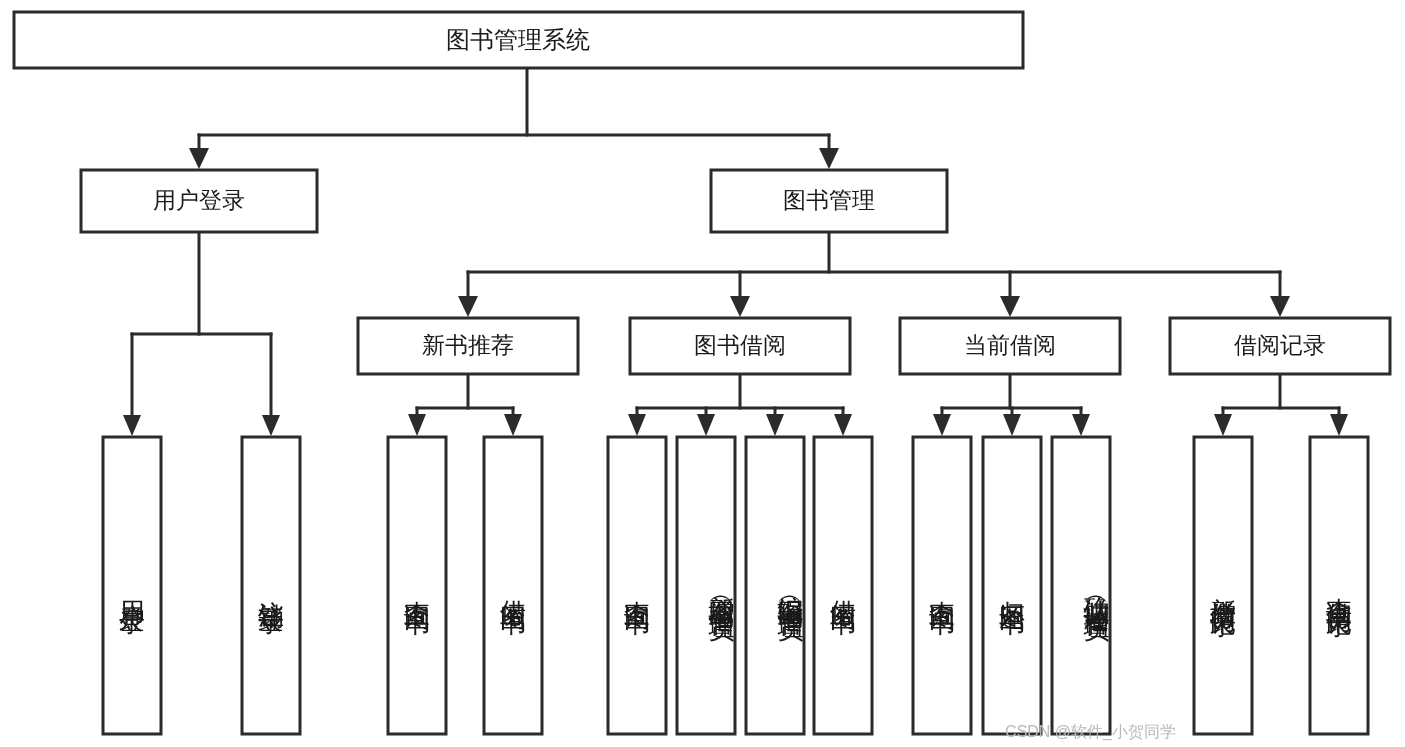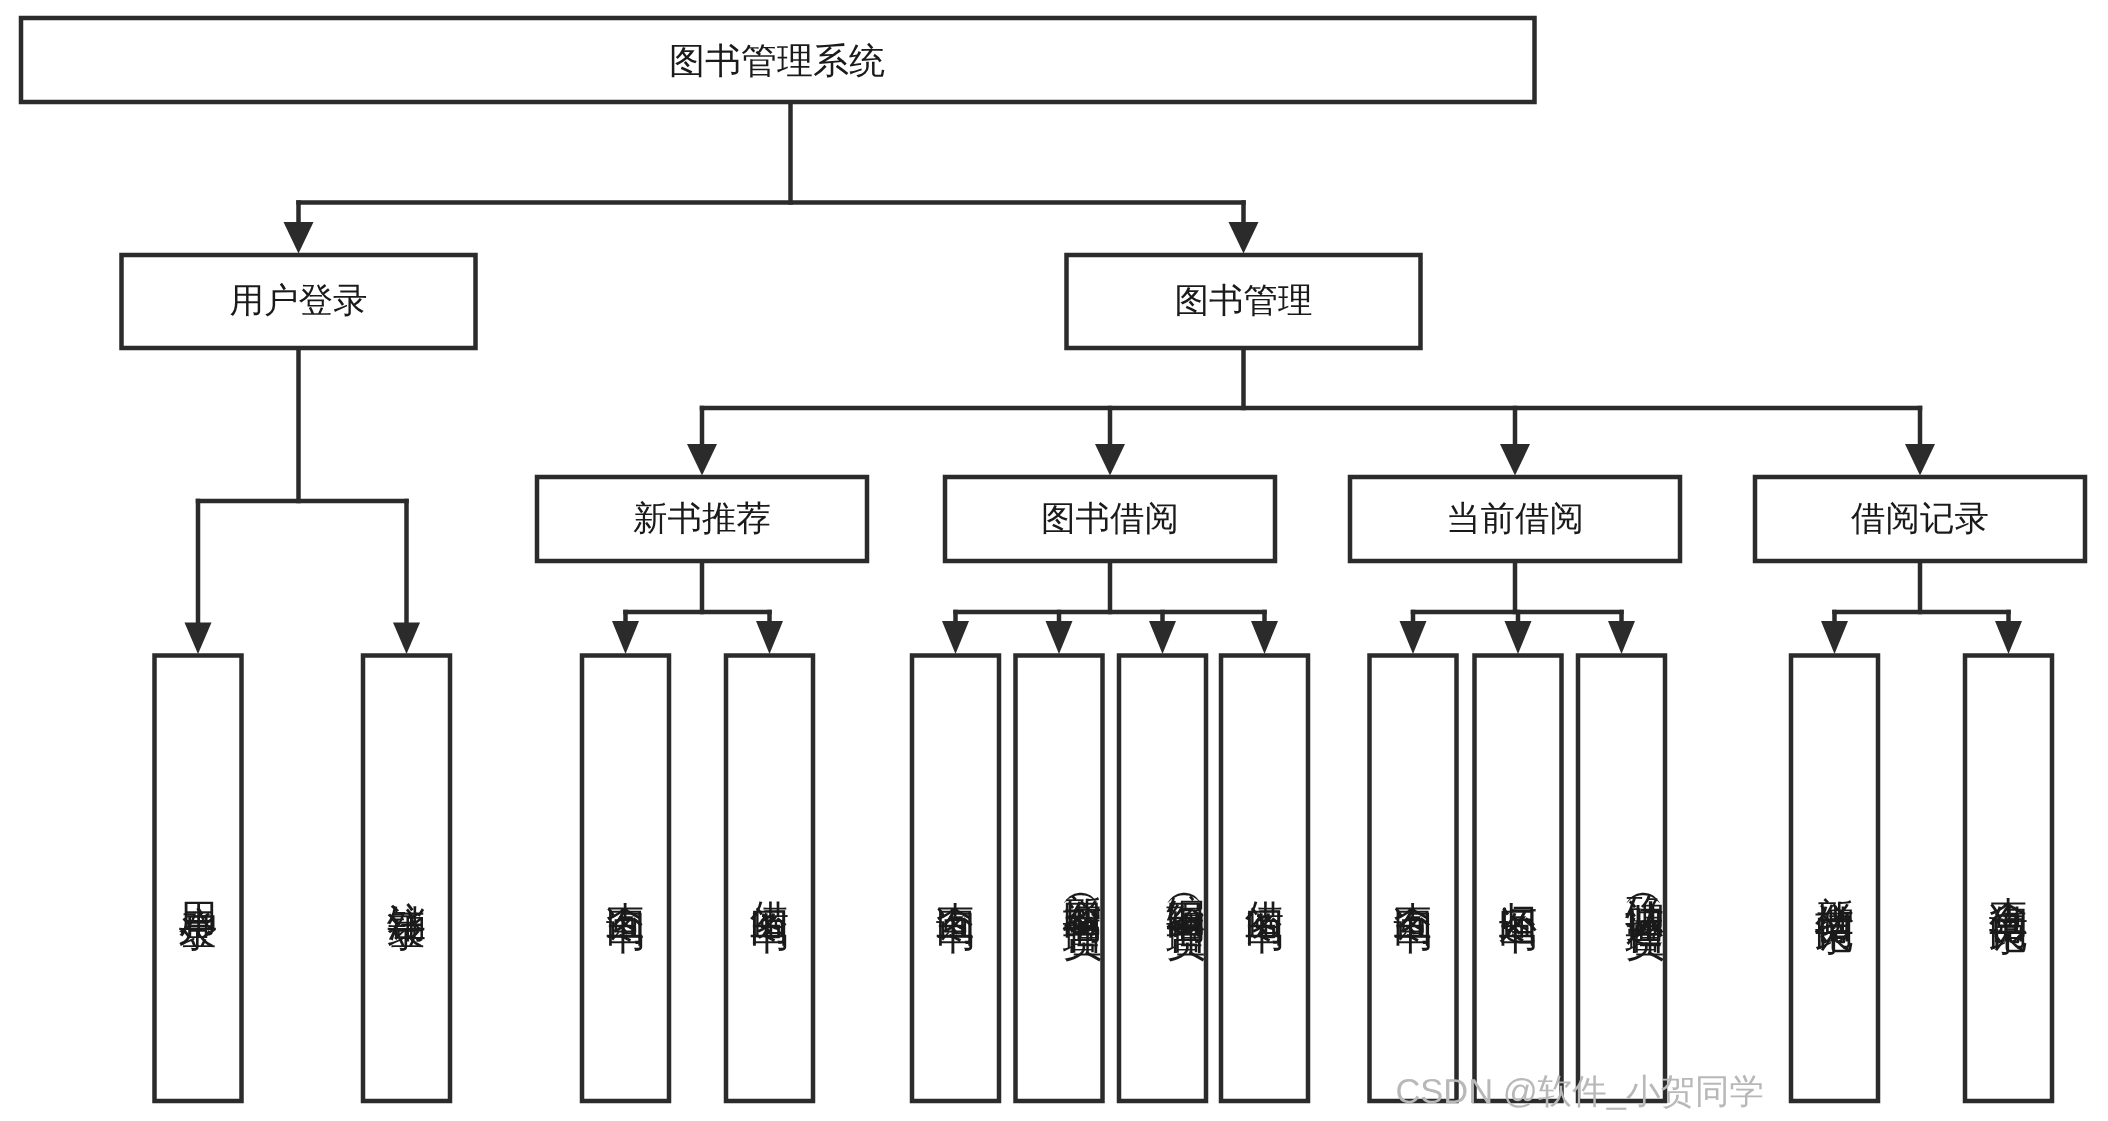--- a/index.html
+++ b/index.html
@@ -65,21 +65,21 @@
     letter-spacing: 3px;
     white-space: nowrap;
     text-align: center;
     pointer-events: none;
   }
   .watermark {
     position: absolute;
     right: 8px;
     bottom: 4px;
     font-family: "Liberation Sans", "DejaVu Sans", sans-serif;
-    font-size: 23px;
+    font-size: 16px;
     color: #b8b8b8;
     white-space: nowrap;
     user-select: none;
   }
 </style>
 </head>
 <body>
 
 <div id="diagram-root">
 

